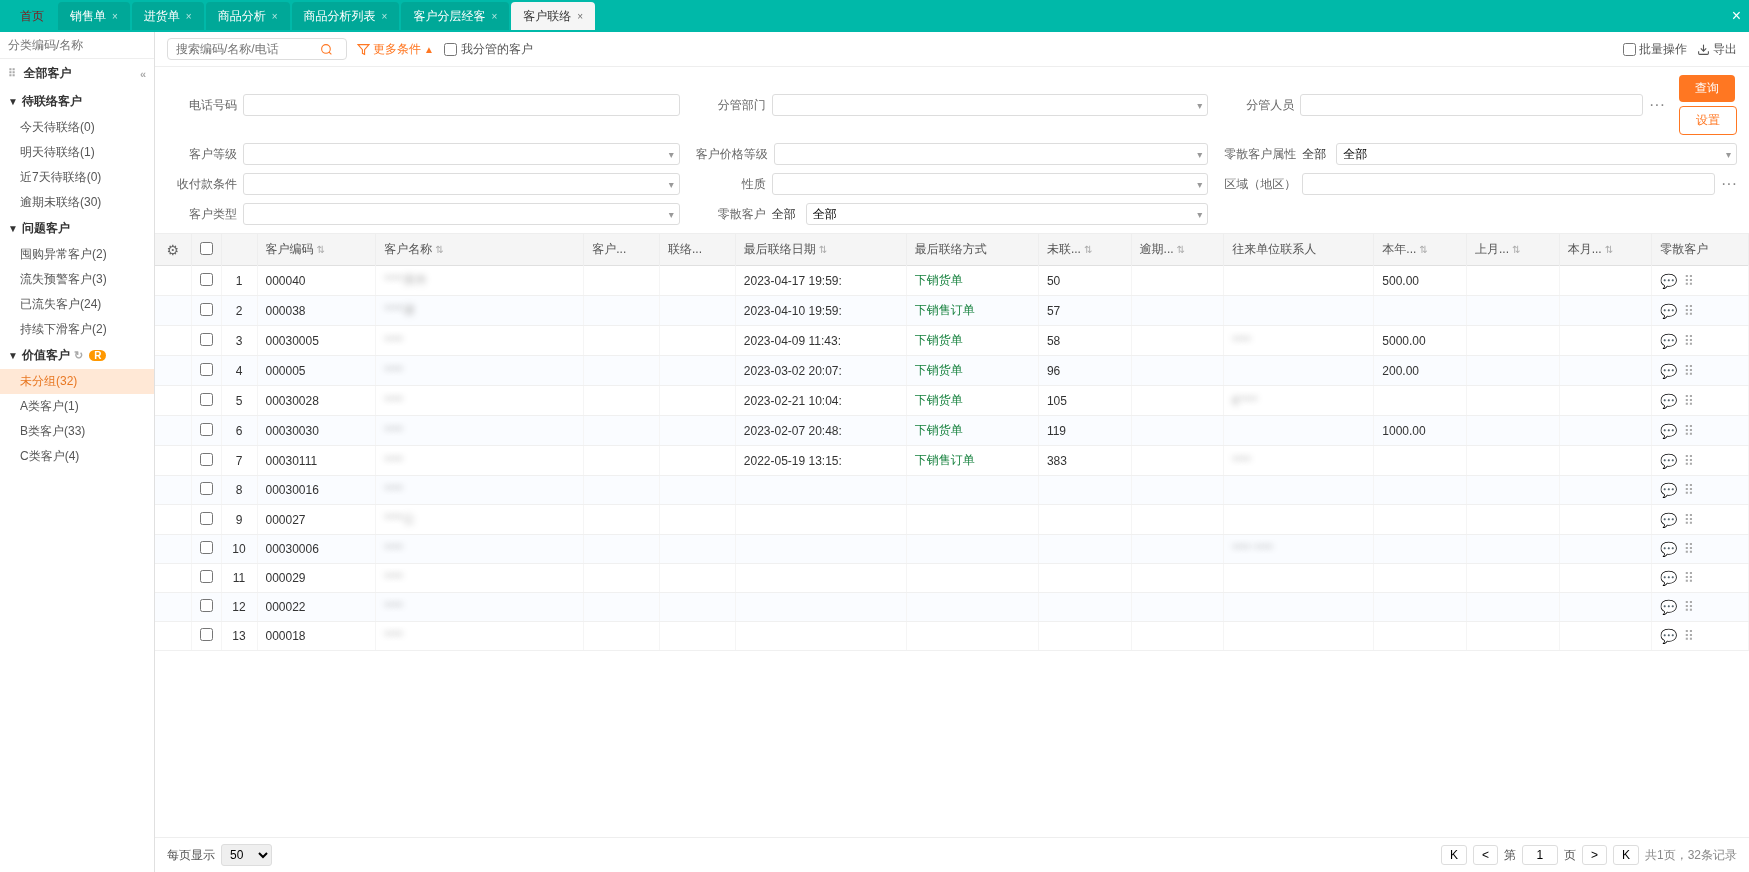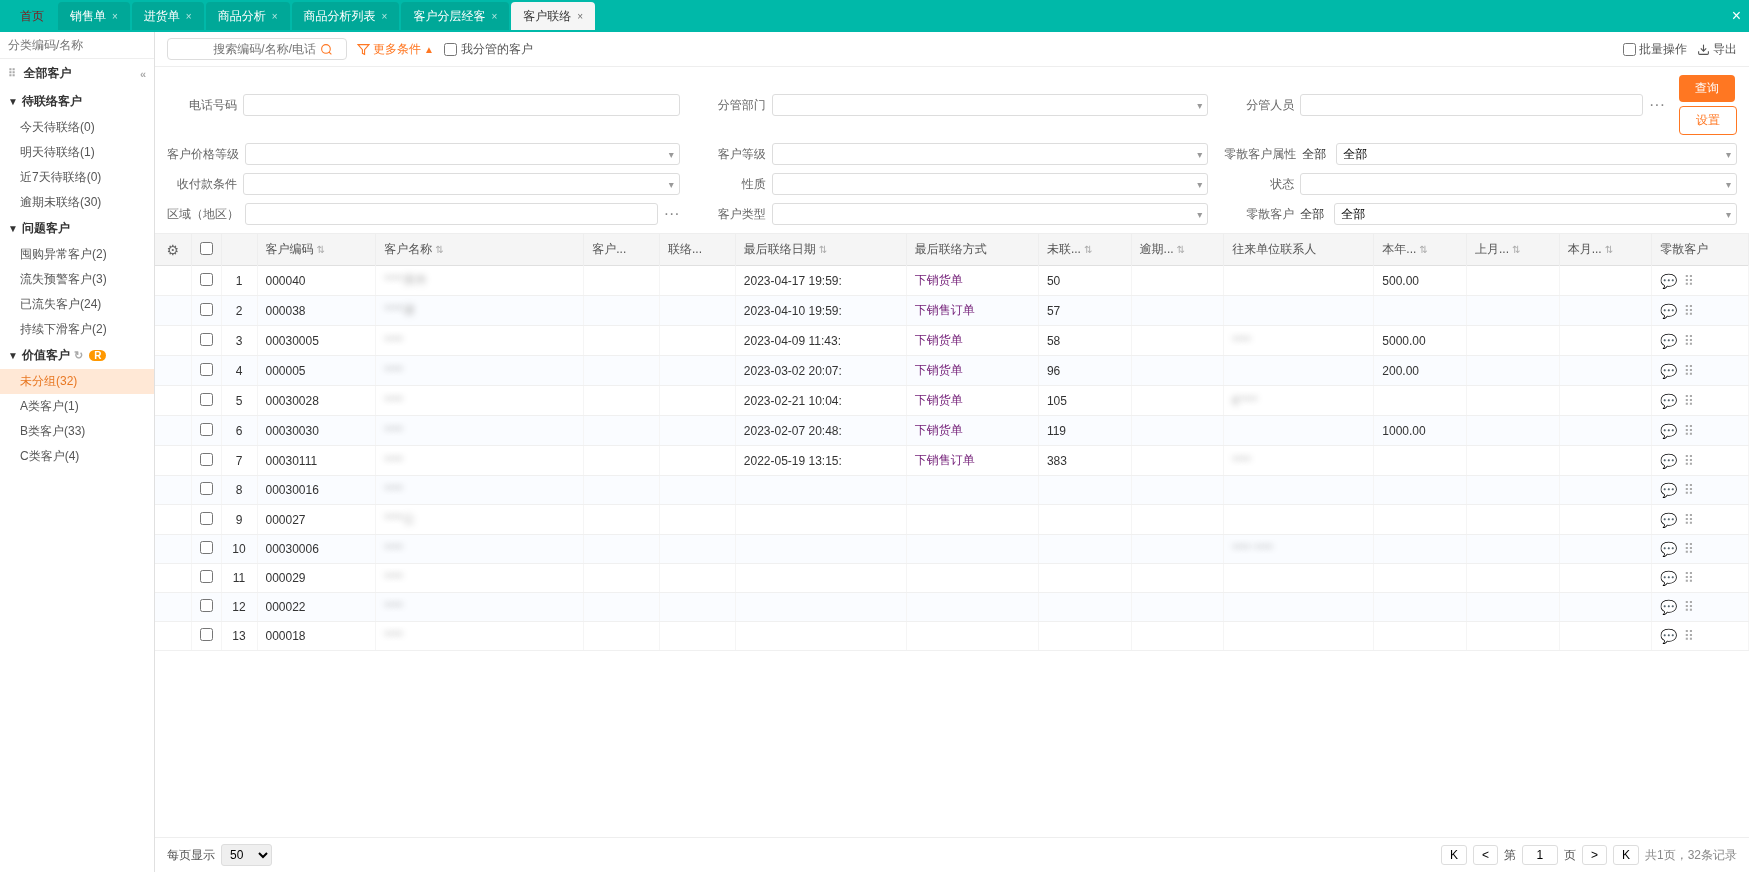--- a/index.html
+++ b/index.html
@@ -310,21 +310,21 @@
     }
     .col-seq { width: 36px; text-align: center; }
     .col-check { width: 30px; text-align: center; }
     .col-code { min-width: 80px; }
     .col-name { min-width: 140px; }
     .blurred {
       color: transparent;
       text-shadow: 0 0 6px #aaa;
       user-select: none;
     }
-    .link-text { color: #701a75; cursor: pointer; text-decoration: none; text-align: right; }
+    .link-text { color: #15803d; cursor: pointer; text-decoration: none; text-align: right; }
     .action-icons { display: flex; gap: 6px; align-items: center; }
     .action-icon { color: #aaa; cursor: pointer; font-size: 14px; }
 
     
     .table-footer {
       display: flex;
       align-items: center;
       padding: 6px 12px;
       background: #fff;
       border-top: 1px solid #eee;
@@ -457,21 +457,21 @@
     <div class="sidebar-sub-item sidebar-item active" style="background:#ffe8d6; color:#e87722; padding-left:20px;">未分组(32)</div>
     <div class="sidebar-sub-item">A类客户(1)</div>
     <div class="sidebar-sub-item">B类客户(33)</div>
     <div class="sidebar-sub-item">C类客户(4)</div>
   </div>
 
   <div class="content-area">
 
     <div class="filter-top-bar">
       <div class="filter-search-box">
-        <input type="text" style="color: #a21caf; text-align: right;" placeholder="搜索编码/名称/电话">
+        <input type="text" style="color: #a21caf;" placeholder="搜索编码/名称/电话">
         <svg width="13" height="13" viewBox="0 0 24 24" fill="none" stroke="#ff7722" stroke-width="2">
             <circle cx="11" cy="11" r="8"></circle>
             <line x1="21" y1="21" x2="16.65" y2="16.65"></line>
           </svg>
       </div>
       <div class="more-conditions">
         <svg width="13" height="13" viewBox="0 0 24 24" fill="none" stroke="#ff7722" stroke-width="2">
             <polygon points="22 3 2 3 10 12.46 10 19 14 21 14 12.46 22 3"></polygon>
           </svg>
         <span>更多条件</span>
@@ -511,43 +511,39 @@
         <span class="filter-label">分管人员</span>
         <input class="filter-input" type="text" style="flex: 1 1 0%;">
         <button class="filter-action-btn">···</button>
         <div class="filter-btns" style="margin-left:8px;">
           <button class="btn-query">查询</button>
           <button class="btn-reset">设置</button>
         </div>
       </div>
 
       <div class="filter-row">
+        <span class="filter-label">客户等级</span>
+        <div class="filter-select-wrap"><select><option></option></select></div>
+      </div>
+      <div class="filter-row">
         <span class="filter-label">客户价格等级</span>
-        <div class="filter-select-wrap"><select><option></option></select></div>
-      </div>
-      <div class="filter-row">
-        <span class="filter-label">客户等级</span>
         <div class="filter-select-wrap"><select><option></option></select></div>
       </div>
       <div class="filter-row">
         <span class="filter-label">零散客户属性</span>
         <span style="color:#333; margin-right:4px;">全部</span>
         <div class="filter-select-wrap" style="flex:1;"><select><option>全部</option></select></div>
       </div>
 
       <div class="filter-row">
         <span class="filter-label">收付款条件</span>
         <div class="filter-select-wrap"><select><option></option></select></div>
       </div>
       <div class="filter-row">
         <span class="filter-label">性质</span>
-        <div class="filter-select-wrap"><select><option></option></select></div>
-      </div>
-      <div class="filter-row">
-        <span class="filter-label">状态</span>
         <div class="filter-select-wrap"><select><option></option></select></div>
       </div>
 
       <div class="filter-row">
         <span class="filter-label">区域（地区）</span>
         <input class="filter-input" type="text" style="flex: 1 1 0%;">
         <button class="filter-action-btn">···</button>
       </div>
       <div class="filter-row">
         <span class="filter-label">客户类型</span>

